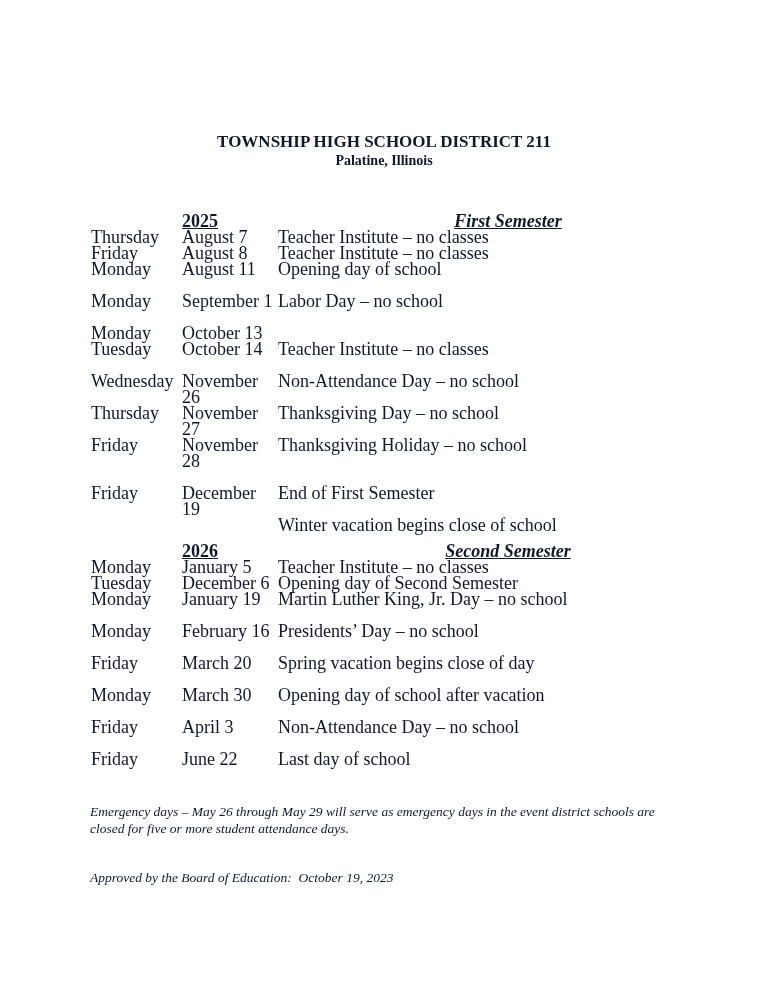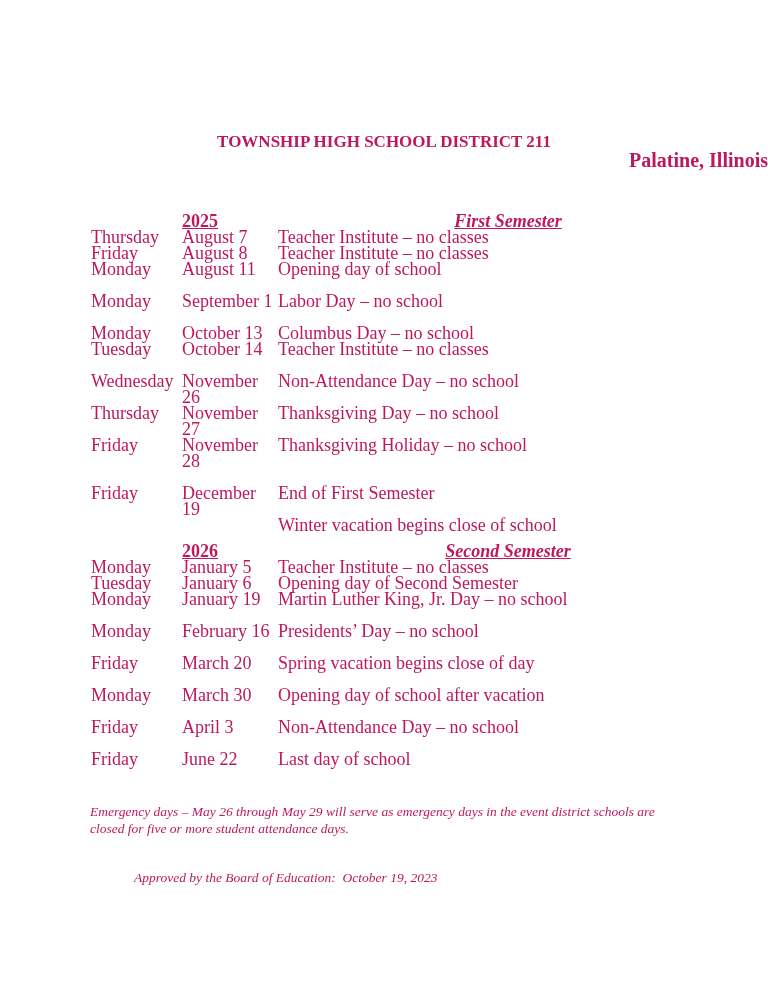--- a/index.html
+++ b/index.html
@@ -5,34 +5,34 @@
   html, body {
     margin: 0;
     padding: 0;
     background: #ffffff;
   }
   .page {
     position: relative;
     width: 768px;
     height: 994px;
     background: #ffffff;
-    color: #be185d;
+    color: #0f172a;
     font-family: "Liberation Serif", "DejaVu Serif", serif;
     overflow: hidden;
   }
   .header {
     position: absolute;
     top: 132px;
     left: 0;
     width: 100%;
     text-align: center;
     font-weight: bold;
   }
   .header .t1 { font-size: 17px; line-height: 19px; }
-  .header .t2 { font-size: 20px; line-height: 19px; text-align: right; }
+  .header .t2 { font-size: 14px; line-height: 19px; }
   .header .t3 { font-size: 16px; line-height: 20px; }
 
   .section {
     position: absolute;
     left: 91px;
     right: 30px;
     font-size: 18px;
     line-height: 16px;
   }
   #section-0 { top: 213px; }
@@ -57,21 +57,21 @@
   .row.head + .group { margin-top: 0; }
 
   .note {
     position: absolute;
     left: 90px;
     font-style: italic;
     font-size: 13.5px;
     line-height: 17px;
   }
   #emergency { top: 803px; width: 585px; }
-  #approved  { top: 869px; white-space: pre-wrap; margin-left: 44px; }
+  #approved  { top: 869px; white-space: pre-wrap; }
 </style>
 </head>
 <body>
 
 <div class="page">
 
   <div class="header">
     <div class="t1">TOWNSHIP HIGH SCHOOL DISTRICT 211</div>
     <div class="t2">Palatine, Illinois</div>
   </div>
@@ -103,21 +103,20 @@
         <div class="row">
           <span class="day">Monday</span>
           <span class="date">September 1</span>
           <span class="desc">Labor Day – no school</span>
         </div>
       </div>
       <div class="group">
         <div class="row">
           <span class="day">Monday</span>
           <span class="date">October 13</span>
-          <span class="desc">Columbus Day – no school</span>
         </div>
         <div class="row">
           <span class="day">Tuesday</span>
           <span class="date">October 14</span>
           <span class="desc">Teacher Institute – no classes</span>
         </div>
       </div>
       <div class="group">
         <div class="row">
           <span class="day">Wednesday</span>
@@ -155,21 +154,21 @@
         <span class="desc semester-header">Second Semester</span>
       </div>
       <div class="group">
         <div class="row">
           <span class="day">Monday</span>
           <span class="date">January 5</span>
           <span class="desc">Teacher Institute – no classes</span>
         </div>
         <div class="row">
           <span class="day">Tuesday</span>
-          <span class="date">January 6</span>
+          <span class="date">December 6</span>
           <span class="desc">Opening day of Second Semester</span>
         </div>
         <div class="row">
           <span class="day">Monday</span>
           <span class="date">January 19</span>
           <span class="desc">Martin Luther King, Jr. Day – no school</span>
         </div>
       </div>
       <div class="group">
         <div class="row">

